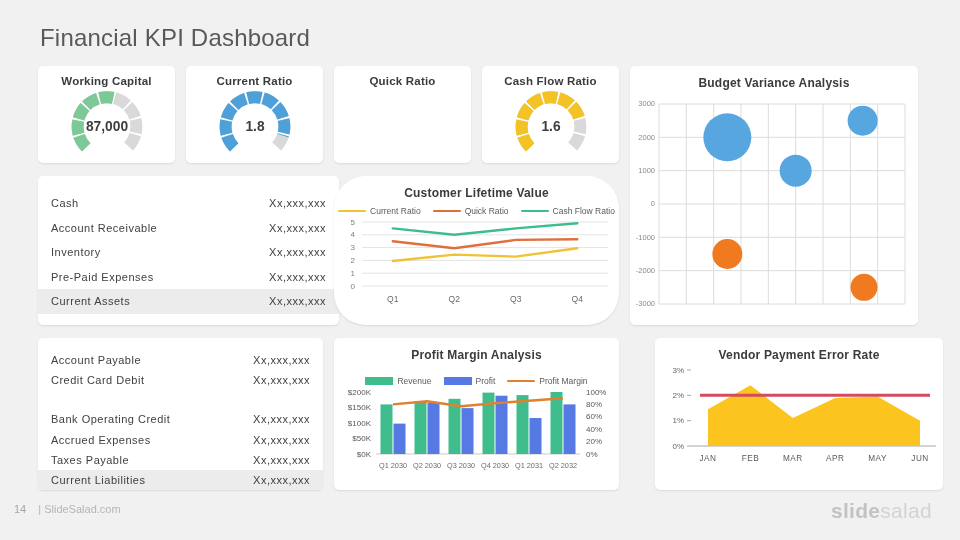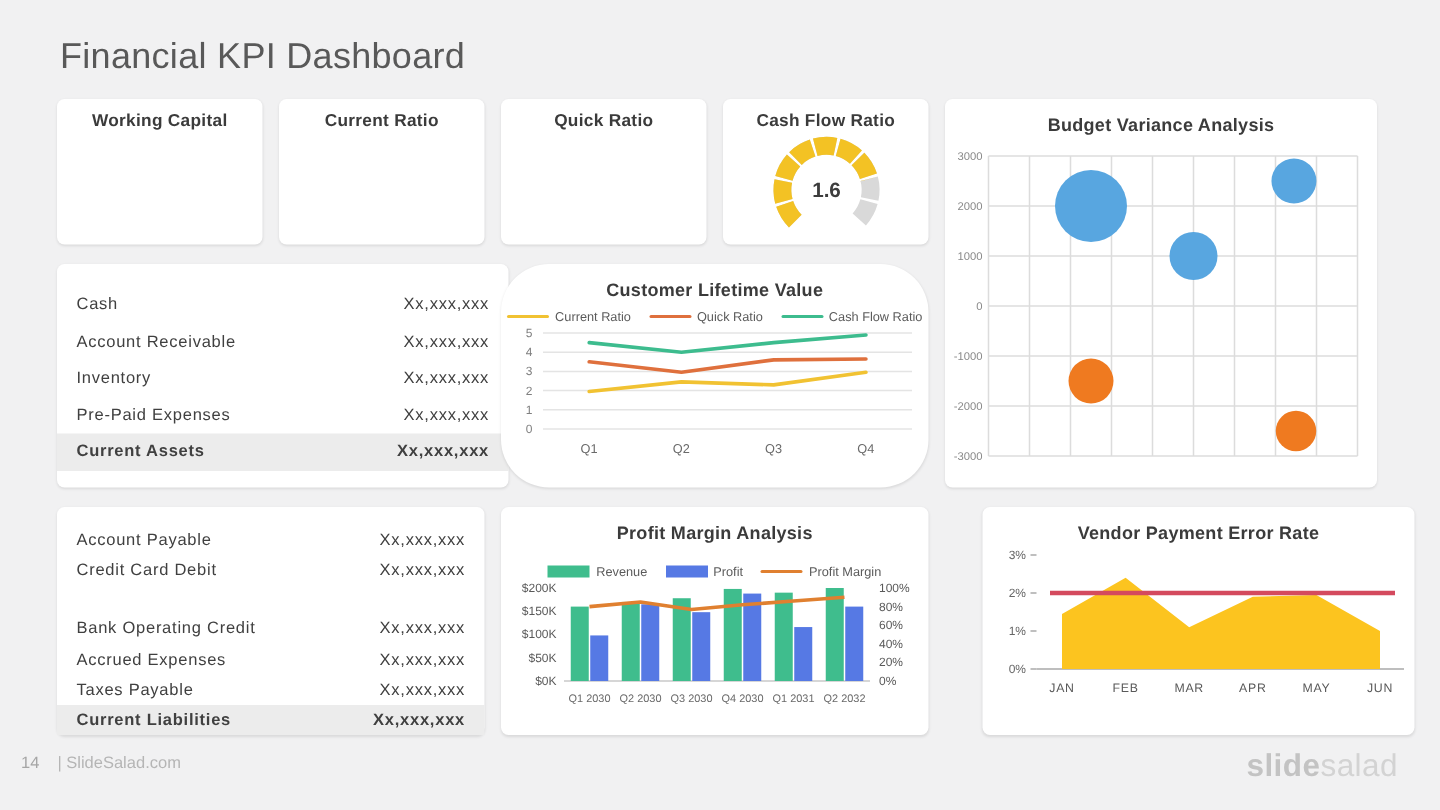--- a/index.html
+++ b/index.html
@@ -18,21 +18,21 @@
     font-size:24px;color:#595959;letter-spacing:.2px;
   }
   
   .kpi{display:flex;flex-direction:column;align-items:center;padding-top:9px;box-sizing:border-box;}
   .kpi-title{font-size:11.5px;font-weight:bold;color:#3b3b3b;letter-spacing:.2px;}
   .gauge{margin-top:1px;}
   
   .fintable{display:flex;flex-direction:column;box-sizing:border-box;}
   .trow{display:flex;justify-content:space-between;align-items:center;padding:0 13px;
         font-size:11px;color:#404040;letter-spacing:.5px;}
-  .trow.total{background:#ececec;font-weight:bold;gap:44px;}
+  .trow.total{background:#ececec;font-weight:normal;gap:44px;}
   
   .chart-title{font-size:12px;font-weight:bold;color:#3b3b3b;text-align:center;margin-top:10px;letter-spacing:.2px;}
   .legend{display:flex;justify-content:center;align-items:center;gap:12px;margin-top:8px;}
   .legend .li{display:flex;align-items:center;gap:4px;font-size:8.5px;color:#5a5a5a;}
   .legend .sw{display:inline-block;}
   .legend .sw.line{width:28px;height:2.6px;border-radius:1px;}
   .legend .sw.bar{width:28px;height:8px;}
   .chart-host{display:flex;justify-content:center;}
   
   .footer{position:absolute;left:14px;top:503px;font-size:11px;color:#a6a6a6;display:flex;gap:12px;}
@@ -42,23 +42,33 @@
   .brand .b2{color:#d3d3d3;}
   svg text{font-family:"Liberation Sans", sans-serif;}
 </style>
 </head>
 <body>
 
 <div class="slide-title">Financial KPI Dashboard</div>
 
 <div class="card kpi" style="left:38px;top:66px;width:137px;height:97px;">
   <div class="kpi-title">Working Capital</div>
+  <div class="gauge"><svg viewBox="0 10 100 74" width="92" height="68">
+        <path d="M27.37,74.63 A32,32 0 1 1 72.67,74.59" fill="none" stroke="#d9d9d9" stroke-width="13" stroke-dasharray="14.76 2"></path>
+        <path d="M27.37,74.63 A32,32 0 0 1 58.93,21.27" fill="none" stroke="#7dc897" stroke-width="13" stroke-dasharray="14.76 2"></path>
+        <text x="50" y="57" text-anchor="middle" font-size="15" font-weight="bold" fill="#3d3d3d">87,000</text>
+      </svg></div>
 </div>
 <div class="card kpi" style="left:186px;top:66px;width:137px;height:97px;">
   <div class="kpi-title">Current Ratio</div>
+  <div class="gauge"><svg viewBox="0 10 100 74" width="92" height="68">
+        <path d="M27.37,74.63 A32,32 0 1 1 72.67,74.59" fill="none" stroke="#d9d9d9" stroke-width="13" stroke-dasharray="14.76 2"></path>
+        <path d="M27.37,74.63 A32,32 0 1 1 80.43,61.89" fill="none" stroke="#4da0d8" stroke-width="13" stroke-dasharray="14.76 2"></path>
+        <text x="50" y="57" text-anchor="middle" font-size="15" font-weight="bold" fill="#3d3d3d">1.8</text>
+      </svg></div>
 </div>
 <div class="card kpi" style="left:334px;top:66px;width:137px;height:97px;">
   <div class="kpi-title">Quick Ratio</div>
 </div>
 <div class="card kpi" style="left:482px;top:66px;width:137px;height:97px;">
   <div class="kpi-title">Cash Flow Ratio</div>
   <div class="gauge"><svg viewBox="0 10 100 74" width="92" height="68">
         <path d="M27.37,74.63 A32,32 0 1 1 72.67,74.59" fill="none" stroke="#d9d9d9" stroke-width="13" stroke-dasharray="14.76 2"></path>
         <path d="M27.37,74.63 A32,32 0 1 1 80.99,44.04" fill="none" stroke="#f3c224" stroke-width="13" stroke-dasharray="14.76 2"></path>
         <text x="50" y="57" text-anchor="middle" font-size="15" font-weight="bold" fill="#3d3d3d">1.6</text>

